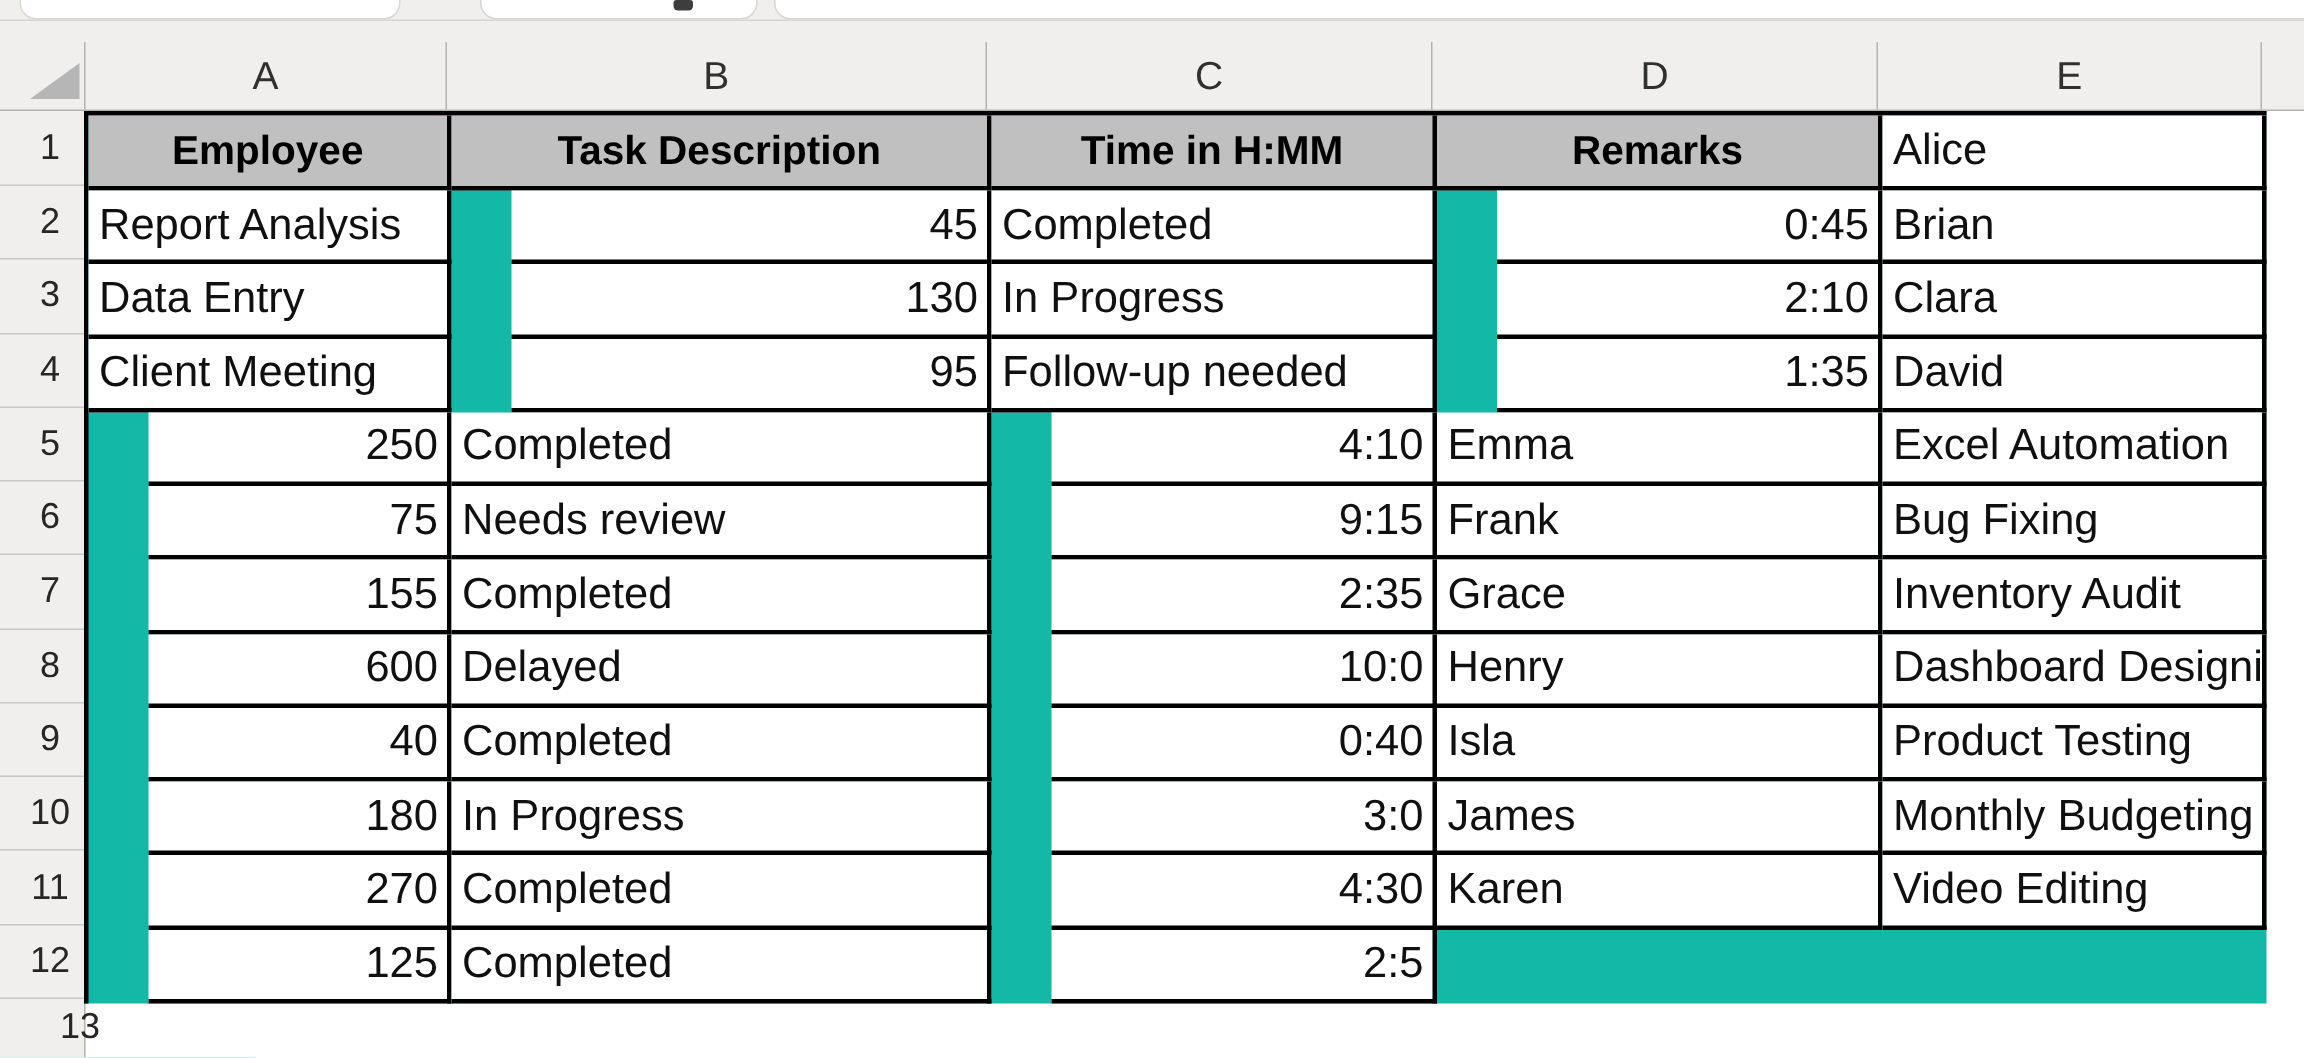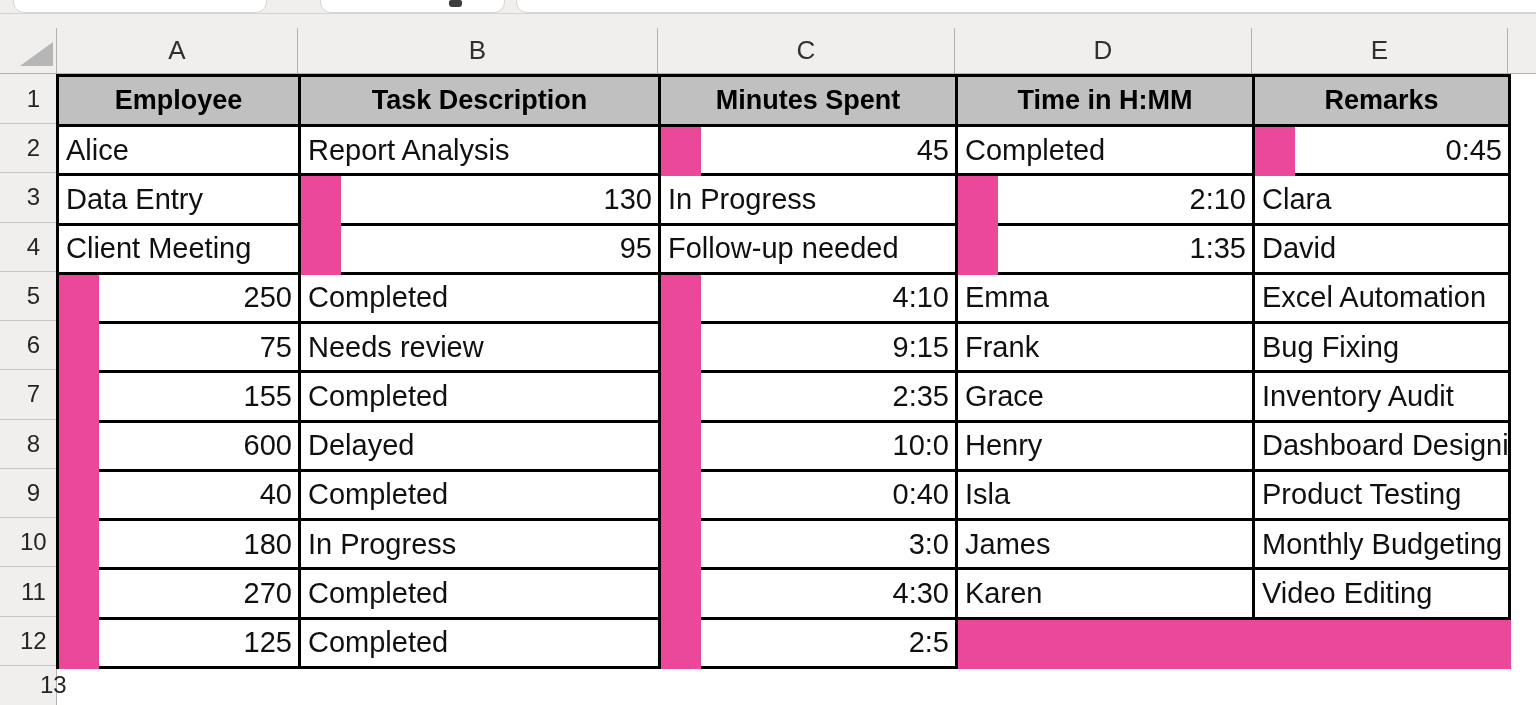--- a/index.html
+++ b/index.html
@@ -36,21 +36,21 @@
              display:grid; grid-template-rows:50px repeat(11,49.27px) 1fr; }
   .rowcell { display:flex; align-items:center; justify-content:center;
              font-size:24px; color:#262626; border-bottom:1px solid #c8c6c4; }
   .rowcell:last-child { border-bottom:none;padding-left:40px; }
 
   
   .sheet { position:absolute; left:56px; top:74px;
            display:grid;
            grid-template-columns:242px 360px 297px 297px 256px;
            grid-template-rows:50px repeat(11,49.27px);
-           border-top:3px solid #000; border-left:3px solid #000; background:#ec4899; }
+           border-top:3px solid #000; border-left:3px solid #000; background:#14b8a6; }
   .c { background:#fff; border-right:3px solid #000; border-bottom:3px solid #000;
        display:flex; align-items:center; padding-left:7px;
        font-size:29px; color:#101010; white-space:nowrap; overflow:hidden; }
   .c.r { justify-content:flex-end; padding-left:0; padding-right:6px;margin-left:40px; }
   .c.h { background:#c0c0c0; justify-content:center; padding:0;
          font-weight:bold; font-size:27px; color:#000; }
 </style>
 </head>
 <body>
 
@@ -90,30 +90,30 @@
     <div class="rowcell">9</div>
     <div class="rowcell">10</div>
     <div class="rowcell">11</div>
     <div class="rowcell">12</div>
     <div class="rowcell">13</div>
   </div>
 
   <div class="sheet">
     <div class="c h">Employee</div>
     <div class="c h">Task Description</div>
-    <div class="c h">Minutes Spent</div>
     <div class="c h">Time in H:MM</div>
     <div class="c h">Remarks</div>
 
     <div class="c">Alice</div>
     <div class="c">Report Analysis</div>
     <div class="c r">45</div>
     <div class="c">Completed</div>
     <div class="c r">0:45</div>
 
+    <div class="c">Brian</div>
     <div class="c">Data Entry</div>
     <div class="c r">130</div>
     <div class="c">In Progress</div>
     <div class="c r">2:10</div>
 
     <div class="c">Clara</div>
     <div class="c">Client Meeting</div>
     <div class="c r">95</div>
     <div class="c">Follow-up needed</div>
     <div class="c r">1:35</div>

